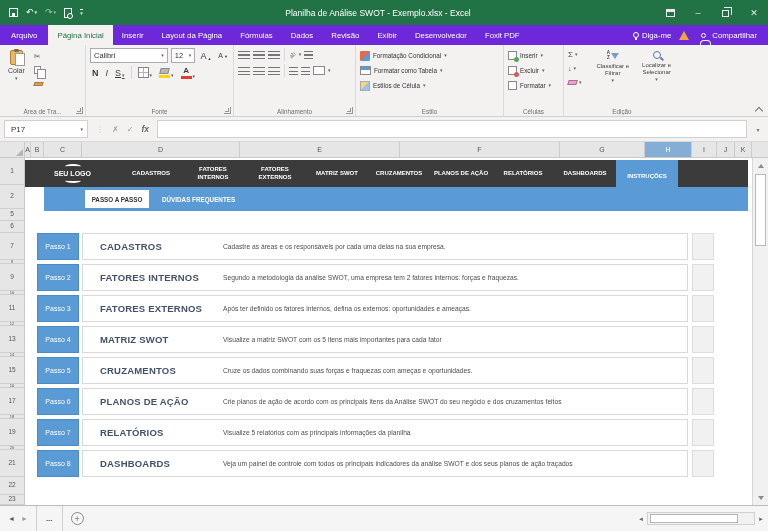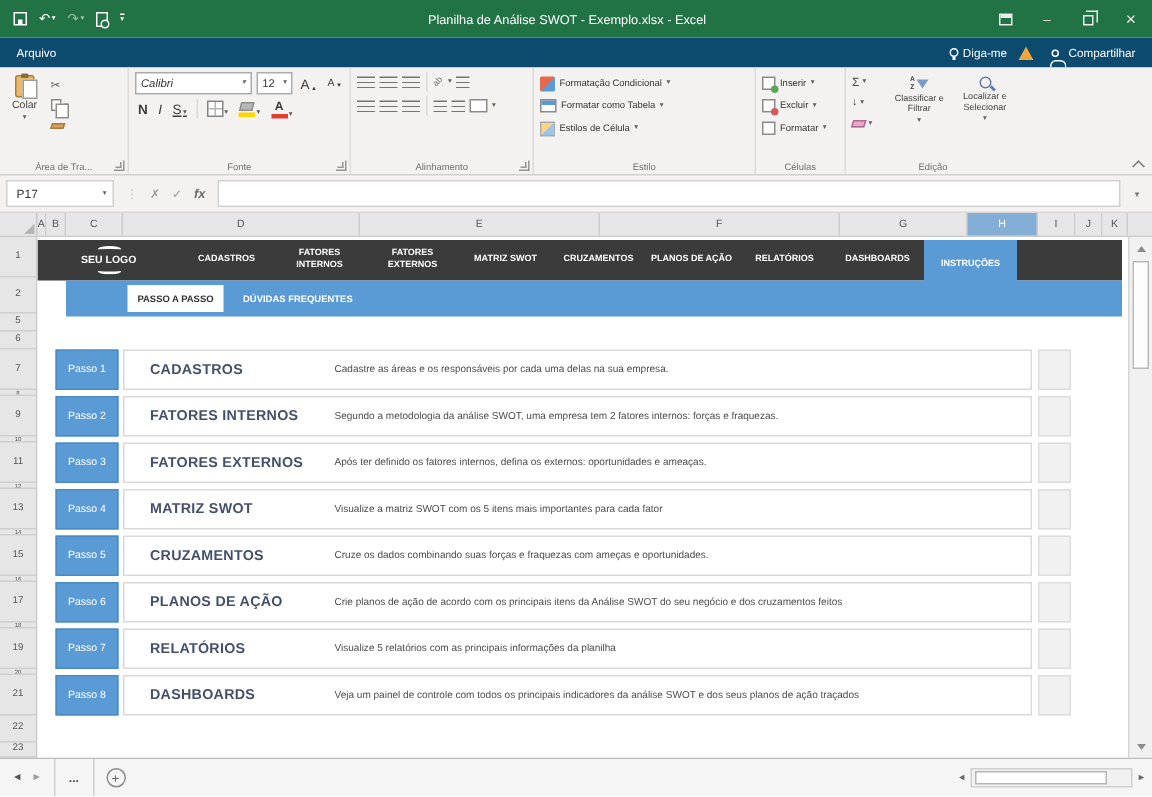--- a/index.html
+++ b/index.html
@@ -19,21 +19,21 @@
   .qdv { font-size:5px; border-top:1px solid #fff; padding-top:1px; }
   .tbar-title { position:absolute; left:0; right:12px; text-align:center; font-size:8.5px; color:#fff; }
   .winctl { margin-left:auto; display:flex; z-index:2; }
   .winbtn { width:28px; height:25px; display:flex; align-items:center; justify-content:center; color:#eaeaea; font-size:9px; }
   .ic-rd { width:9px; height:8px; border:1px solid #eaeaea; position:relative; }
   .ic-rd::before { content:''; position:absolute; top:0; left:0; right:0; height:2px; background:#eaeaea; }
   .ic-rest { width:7px; height:7px; border:1px solid #eaeaea; position:relative; margin-top:2px; margin-right:2px;}
   .ic-rest::before { content:''; position:absolute; left:1px; top:-4px; width:7px; height:7px; border:1px solid #eaeaea; border-bottom:none; border-left:none; }
 
   
-  .tabsrow { height:20px; background:#0c4a6e; display:flex; align-items:stretch; color:#fff; font-size:7.8px; flex:0 0 auto; }
+  .tabsrow { height:20px; background:#6d28d9; display:flex; align-items:stretch; color:#fff; font-size:7.8px; flex:0 0 auto; }
   .ftab { padding:0 11px; display:flex; align-items:center; }
   .rtab { padding:0 9px; display:flex; align-items:center; white-space:nowrap; }
   .rtab.active { background:#f3f2f1; color:#217346; }
   .tr-right { margin-left:auto; display:flex; align-items:center; gap:8px; padding-right:7px; }
   .tellme { display:flex; align-items:center; gap:3px; }
   .ic-bulb { width:6px; height:6px; border:1px solid #fff; border-radius:50%; position:relative; }
   .ic-bulb::after { content:''; position:absolute; left:1px; bottom:-3px; width:2px; height:2px; background:#fff; }
   .ic-warn { width:0; height:0; border-left:5px solid transparent; border-right:5px solid transparent; border-bottom:9px solid #eda73c; }
   .share { display:flex; align-items:center; padding:0 4px; }
   .ic-person { width:5px; height:5px; border:1px solid #fff; border-radius:50%; position:relative; margin-right:6px; }
@@ -53,21 +53,21 @@
   .ic-clip { width:13px; height:15px; background:#e9b96b; border:1px solid #b07d3a; border-radius:2px; position:relative; }
   .ic-clip::before { content:''; position:absolute; left:3px; top:-2px; width:5px; height:3px; background:#8a6a3a; border-radius:1px; }
   .ic-clip::after { content:''; position:absolute; right:-3px; bottom:-2px; width:8px; height:11px; background:#fff; border:1px solid #9a9a9a; }
   .minicol { display:flex; flex-direction:column; gap:2px; padding-top:2px; }
   .mbtn { height:12px; display:flex; align-items:center; gap:2px; color:#5a5a5a; font-size:8px; }
   .ic-copy { width:7px; height:8px; border:1px solid #8b8b8b; background:#fff; position:relative; }
   .ic-copy::after { content:''; position:absolute; left:2px; top:2px; width:7px; height:8px; border:1px solid #8b8b8b; background:#fff; }
   .ic-brush { width:9px; height:4px; background:#d9a05b; border:1px solid #a87a3f; transform:skewX(-18deg); }
   .frow { display:flex; align-items:center; gap:3px; margin-bottom:3px; }
   .combo { background:#fff; border:1px solid #ababab; height:15px; display:flex; align-items:center; justify-content:space-between; font-size:7.5px; color:#333; padding:0 3px; }
-  .w-family { width:84px;font-style:italic; } .w-size { width:26px; } .w-geral { width:76px; }
+  .w-family { width:84px; } .w-size { width:26px; } .w-geral { width:76px; }
   .fbtn { font-size:9px; color:#3c3c3c; padding:0 2px; display:flex; align-items:flex-end; gap:1px; }
   .b { font-weight:bold; } .i { font-style:italic; } .u { text-decoration:underline; }
   .sep { width:1px; height:13px; background:#d8d8d8; margin:0 1px; }
   .ic-grid { width:11px; height:11px; border:1px solid #848484; background-color:#fff; background-image:linear-gradient(#b5b5b5,#b5b5b5),linear-gradient(#b5b5b5,#b5b5b5); background-size:1px 100%,100% 1px; background-position:center center; background-repeat:no-repeat; }
   .clrbtn { display:flex; flex-direction:column; align-items:center; line-height:1; }
   .clrbtn .glyph { font-size:8px; font-weight:bold; color:#3c3c3c; }
   .bar { width:11px; height:3px; margin-top:1px; }
   .bar-y { background:#ffd400; } .bar-r { background:#e03c31; }
   .ic-bucket { width:9px; height:6px; background:#b7b7b7; border:1px solid #8d8d8d; transform:skewX(-14deg); }
   .ico-lines { width:12px; height:8px; background:repeating-linear-gradient(to bottom,#757575 0 1px,transparent 1px 3.5px); }
@@ -92,21 +92,21 @@
   .ic-sort { display:flex; align-items:center; gap:1px; height:13px; }
   .az { font-size:4.5px; font-weight:bold; color:#444; line-height:1.1; display:flex; flex-direction:column; }
   .funnel { width:0; height:0; border-left:4px solid transparent; border-right:4px solid transparent; border-top:6px solid #7a9cc6; }
   .ic-mag { width:8px; height:8px; border:1.5px solid #5f7aa8; border-radius:50%; position:relative; margin:2px; }
   .ic-mag::after { content:''; position:absolute; width:4px; height:1.5px; background:#5f7aa8; right:-4px; bottom:-1px; transform:rotate(45deg); }
   .rchev { position:absolute; right:5px; bottom:3px; width:8px; height:8px; }
   .rchev::before { content:''; display:block; width:5px; height:5px; border-top:1.5px solid #777; border-left:1.5px solid #777; transform:rotate(45deg); margin-top:3px; margin-left:1px; }
 
   
   .fbar { height:25px; background:#f3f2f1; border-bottom:1px solid #d8d8d8; display:flex; align-items:center; padding:0 4px; gap:5px; flex:0 0 auto; }
-  .namebox { width:72px; height:18px; background:#fff; border:1px solid #d0d0d0; display:flex; align-items:center; justify-content:space-between; font-size:8px; color:#333; padding:0 4px 0 6px; }
+  .namebox { width:84px; height:18px; background:#fff; border:1px solid #d0d0d0; display:flex; align-items:center; justify-content:space-between; font-size:8px; color:#333; padding:0 4px 0 6px; }
   .fbtns { display:flex; align-items:center; gap:8px; color:#9a9a9a; font-size:8px; padding:0 3px; }
   .fx { font-style:italic; font-weight:bold; color:#6a6a6a; font-size:8.5px; }
   .finput { flex:1; height:18px; background:#fff; border:1px solid #d0d0d0; font-size:8px; padding:0 4px; color:#333; }
   .fexp { width:12px; text-align:center; color:#777; font-size:6px; }
 
   
   .cheads { height:16px; display:flex; background:#e6e6e6; border-bottom:1px solid #c9c9c9; flex:0 0 auto; }
   .corner { width:25px; height:100%; border-right:1px solid #c9c9c9; position:relative; background:#e6e6e6; }
   .corner::after { content:''; position:absolute; right:1px; bottom:1px; width:0; height:0; border-left:7px solid transparent; border-bottom:7px solid #b5b5b5; }
   .ch { height:100%; border-right:1px solid #cdcdcd; display:flex; align-items:center; justify-content:center; font-size:7px; color:#555; background:#e6e6e6; overflow:hidden; flex:0 0 auto; }
@@ -182,20 +182,31 @@
       <span class="winbtn">–</span>
       <span class="winbtn">
           <span class="ic-rest"></span>
         </span>
       <span class="winbtn">✕</span>
     </div>
   </div>
 
   <div class="tabsrow">
     <span class="ftab">Arquivo</span>
+    <span id="rtabs" style="display:flex">
+        <span class="rtab active">Página Inicial</span>
+        <span class="rtab">Inserir</span>
+        <span class="rtab">Layout da Página</span>
+        <span class="rtab">Fórmulas</span>
+        <span class="rtab">Dados</span>
+        <span class="rtab">Revisão</span>
+        <span class="rtab">Exibir</span>
+        <span class="rtab">Desenvolvedor</span>
+        <span class="rtab">Foxit PDF</span>
+      </span>
     <span class="tr-right">
       <span class="tellme">
           <span class="ic-bulb"></span>
           <span>Diga-me</span>
         </span>
       <span class="ic-warn"></span>
       <span class="share">
           <span class="ic-person"></span>
           <span>Compartilhar</span>
         </span>

